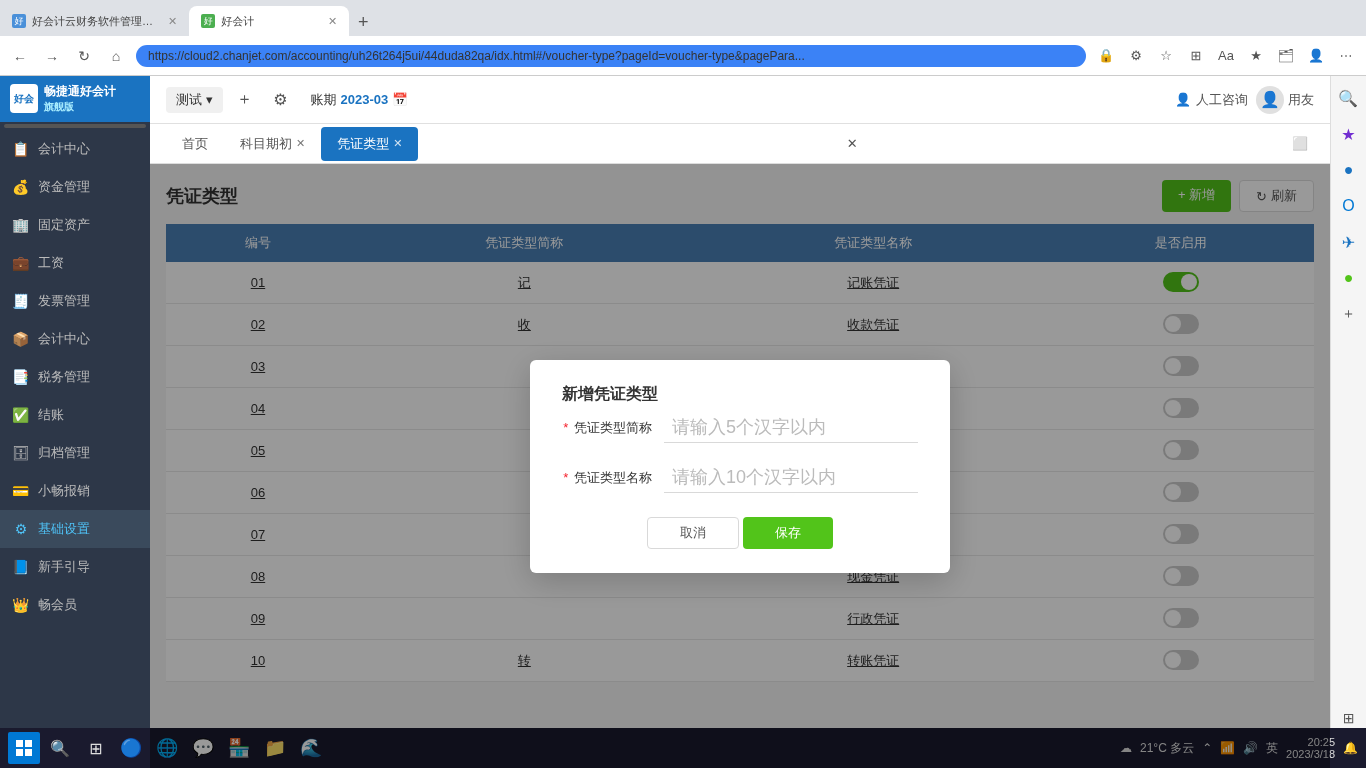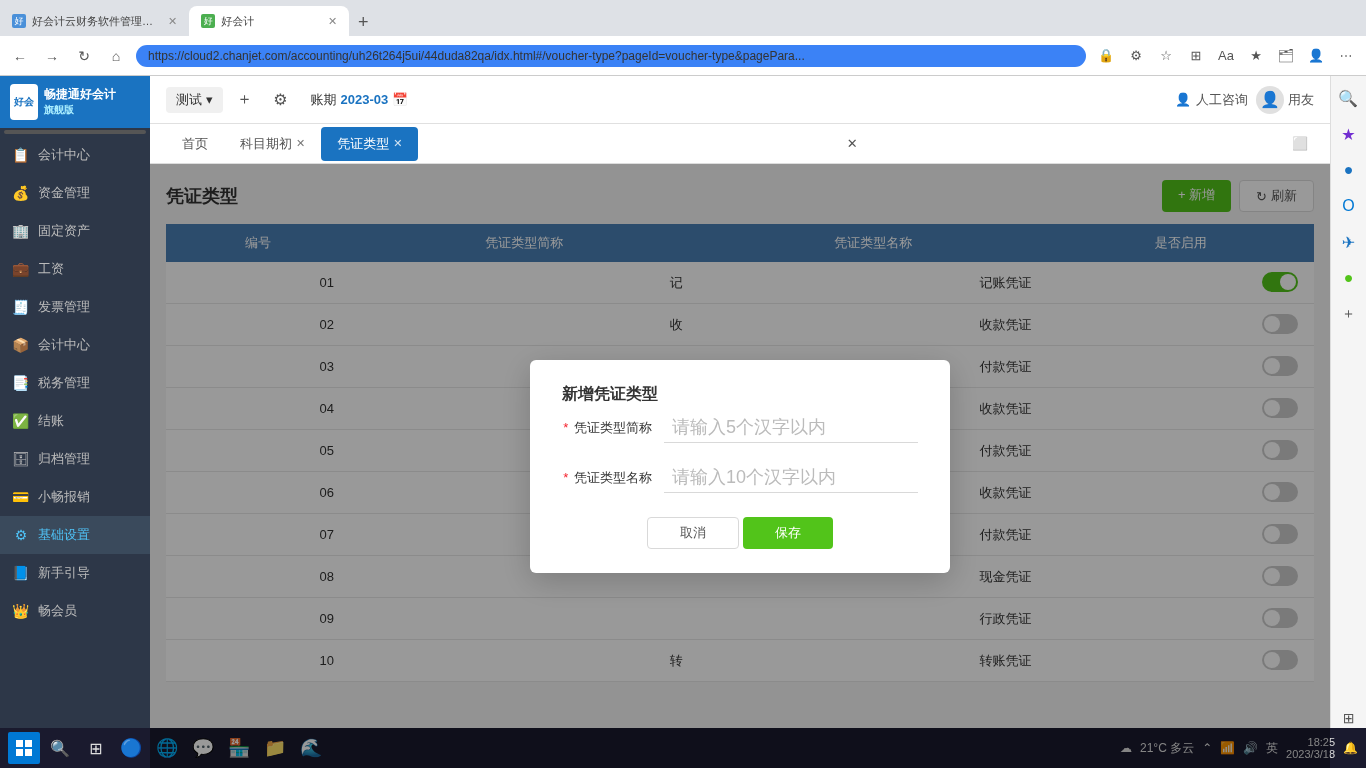--- a/index.html
+++ b/index.html
@@ -19,21 +19,21 @@
     .url-input { flex: 1; background: #3b82f6; border: none; border-radius: 20px; padding: 4px 12px; font-size: 12px; color: #333; outline: none; }
     .browser-actions { display: flex; gap: 6px; align-items: center; }
     .browser-action-btn { width: 24px; height: 24px; display: flex; align-items: center; justify-content: center; color: #555; cursor: pointer; font-size: 13px; }
 
     
     .app-container { display: flex; width: 100%; height: calc(768px - 76px); }
 
     
     .sidebar { width: 150px; background: #2d3748; color: #ccc; display: flex; flex-direction: column; height: 100%; flex-shrink: 0; }
     .sidebar-logo { background: #1a73c1; padding: 8px 10px; display: flex; align-items: center; gap: 6px; color: white; font-size: 13px; font-weight: bold; }
-    .sidebar-logo-icon { width: 28px; height: 36px; background: white; border-radius: 4px; display: flex; align-items: center; justify-content: center; color: #1a73c1; font-size: 10px; font-weight: bold; }
+    .sidebar-logo-icon { width: 28px; height: 29px; background: white; border-radius: 4px; display: flex; align-items: center; justify-content: center; color: #1a73c1; font-size: 10px; font-weight: bold; }
     .sidebar-logo-text { font-size: 12px; line-height: 1.3; }
     .sidebar-logo-badge { font-size: 10px; color: #aef; }
     .sidebar-item { display: flex; align-items: center; padding: 10px 12px; gap: 8px; cursor: pointer; font-size: 13px; color: #bbb; }
     .sidebar-item.active { background: #3a4a5c; color: #4fc3f7; }
     .sidebar-item .icon { width: 18px; height: 18px; display: flex; align-items: center; justify-content: center; font-size: 14px; }
     .sidebar-footer { padding: 8px 12px; color: #888; font-size: 12px; cursor: pointer; border-top: 1px solid #444; }
 
     
     .main-content { flex: 1; display: flex; flex-direction: column; background: #f5f5f5; }
 
@@ -60,21 +60,21 @@
     .page-title { font-size: 18px; color: #333; font-weight: bold; }
     .page-actions { display: flex; gap: 8px; }
     .btn-primary { background: #52c41a; color: white; border: none; padding: 6px 16px; border-radius: 4px; cursor: pointer; font-size: 13px; display: flex; gap: 4px; }
     .btn-default { background: white; color: #555; border: 1px solid #ddd; padding: 6px 16px; border-radius: 4px; cursor: pointer; font-size: 13px; display: flex; align-items: center; gap: 4px; }
 
     
     .data-table { width: 100%; border-collapse: collapse; background: white; }
     .data-table thead tr { background: #4a7fb5; color: white; }
     .data-table thead th { padding: 10px 16px; font-size: 13px; font-weight: normal; text-align: center; }
     .data-table tbody tr { border-bottom: 1px solid #e8e8e8; }
-    .data-table tbody td { padding: 10px 16px; font-size: 13px; color: #333; text-align: right; }
+    .data-table tbody td { padding: 10px 16px; font-size: 13px; color: #333; text-align: center; text-decoration: underline; }
 
     .toggle { width: 36px; height: 20px; border-radius: 10px; display: inline-flex; align-items: center; cursor: pointer; padding: 2px; }
     .toggle.on { background: #52c41a; justify-content: flex-end; }
     .toggle.off { background: #ccc; justify-content: flex-start; }
     .toggle-knob { width: 16px; height: 16px; background: white; border-radius: 50%; }
 
     
     .modal-overlay { position: absolute; top: 0; left: 0; right: 0; bottom: 0; background: rgba(0,0,0,0.4); display: flex; align-items: center; justify-content: center; z-index: 100; }
     .modal { background: white; border-radius: 6px; padding: 24px 32px; width: 420px; box-shadow: 0 8px 32px rgba(0,0,0,0.2); }
     .modal-title { font-size: 16px; font-weight: bold; color: #333; margin-bottom: 8px; }
@@ -449,18 +449,18 @@
   <div class="taskbar-icon" style="font-size:18px;">🌊</div>
   <div class="taskbar-spacer"></div>
   <div class="taskbar-sys">
     <span>☁</span>
     <span>21°C 多云</span>
     <span>⌃</span>
     <span>📶</span>
     <span>🔊</span>
     <span>英</span>
     <div class="taskbar-time">
-      <div>18:25</div>
+      <div>20:25</div>
       <div>2023/3/18</div>
     </div>
     <span>🔔</span>
   </div>
 </div>
 
 </body></html>

